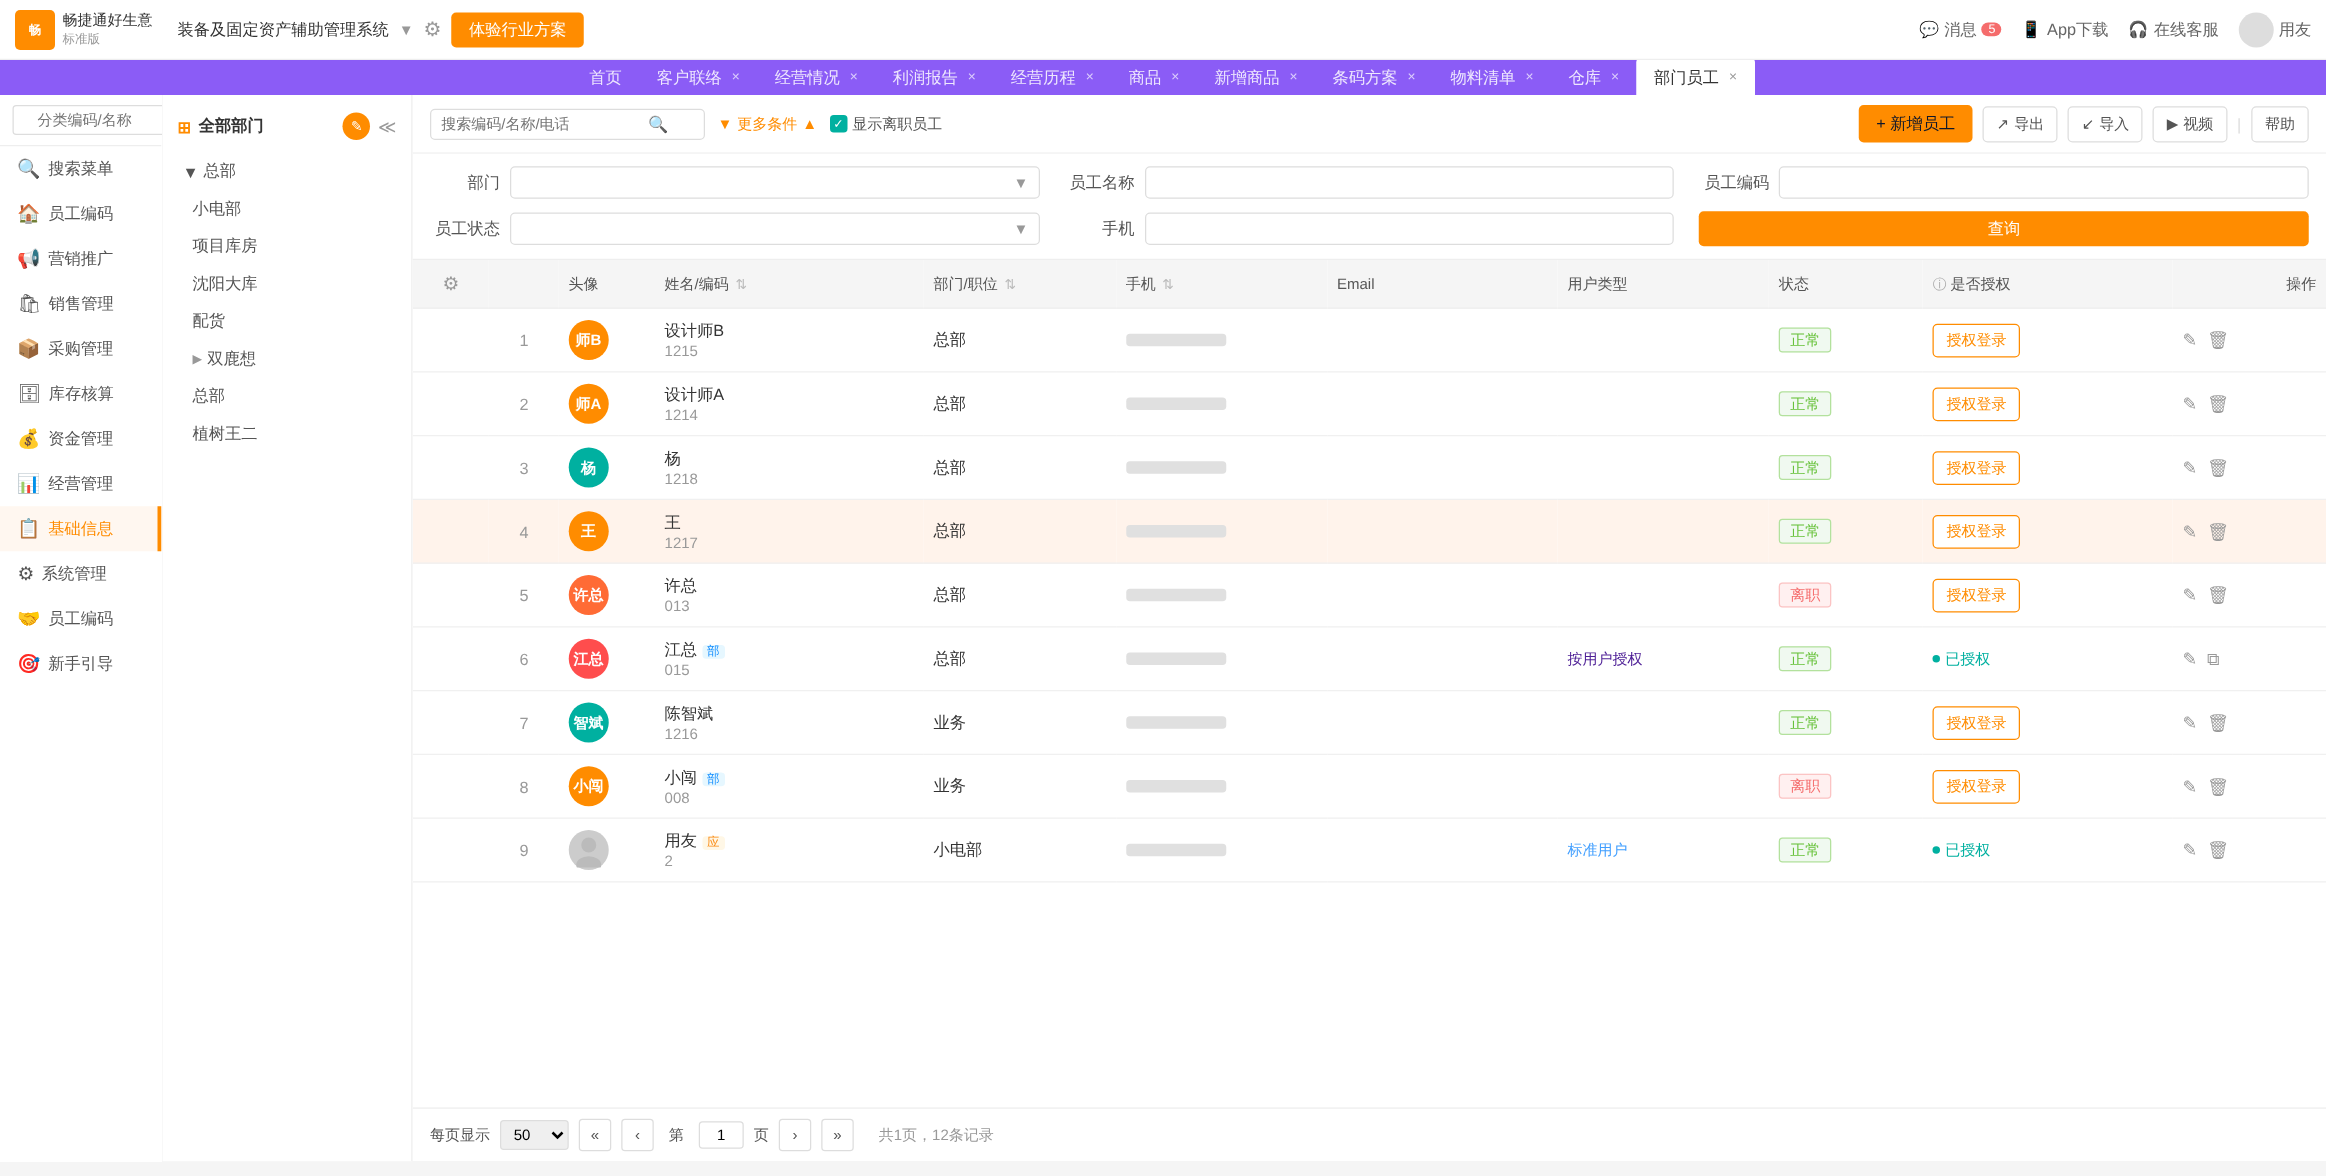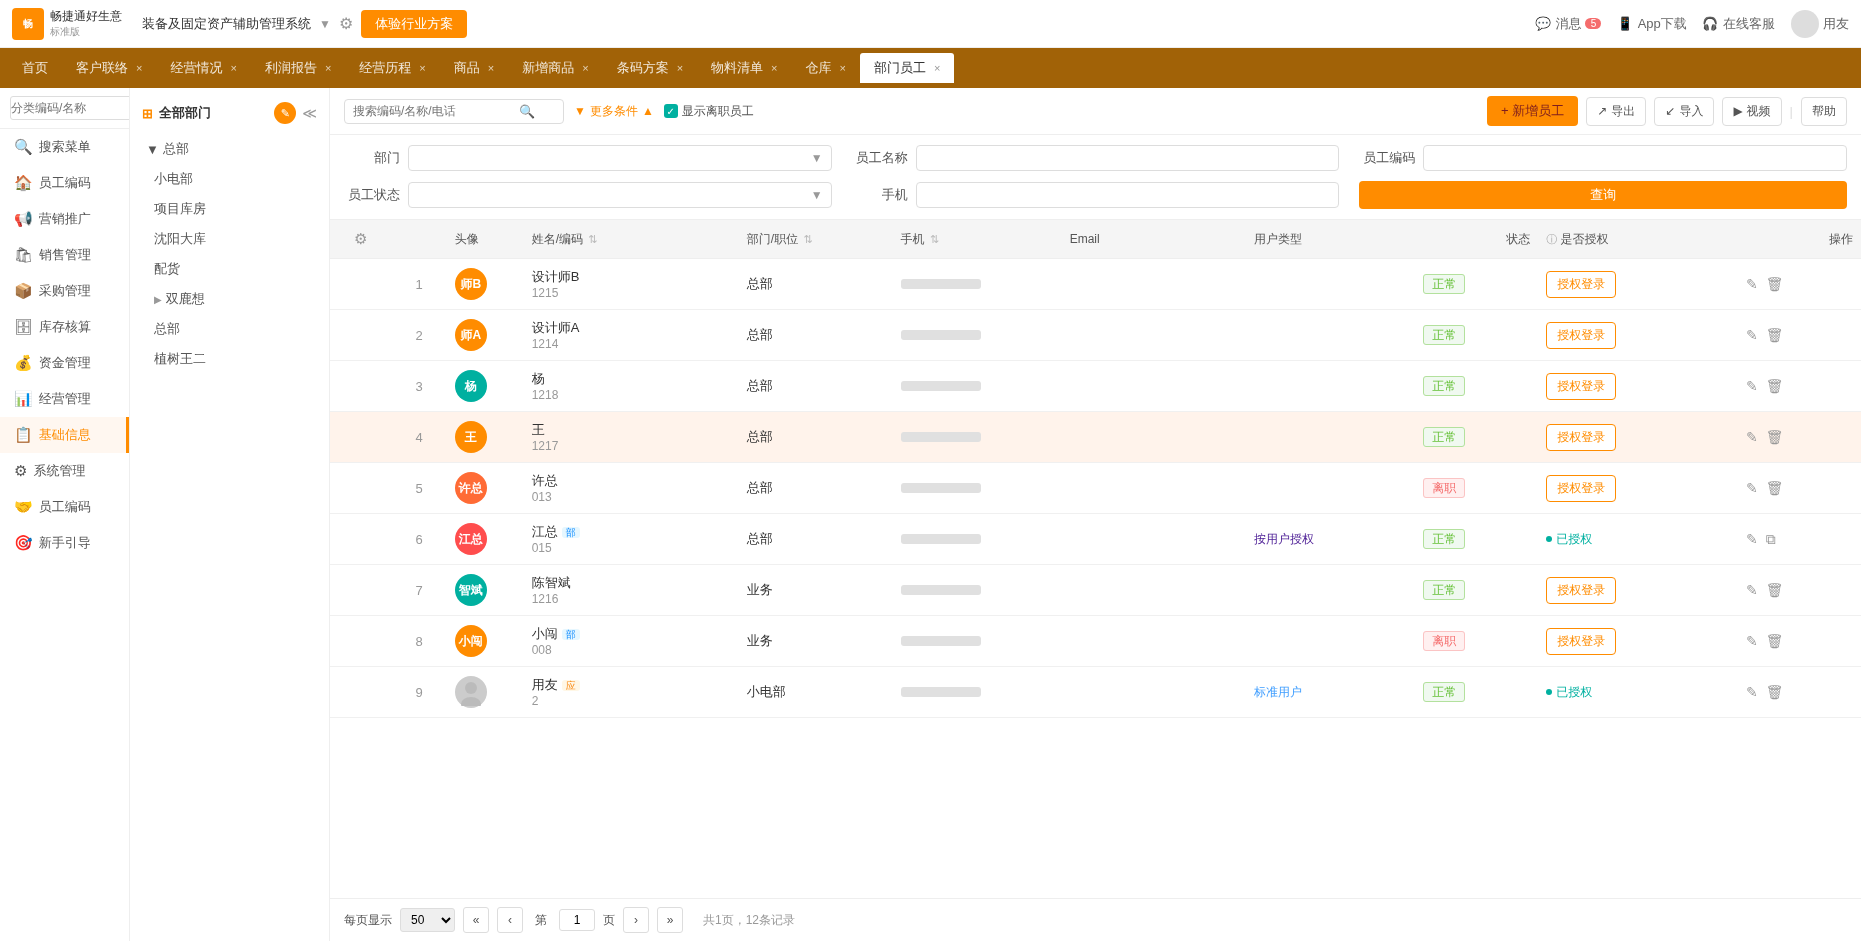--- a/index.html
+++ b/index.html
@@ -17,39 +17,39 @@
     .logo-text { font-size: 12px; color: #333; line-height: 1.3; }
     .system-title { font-size: 13px; color: #333; margin-left: 12px; }
     .top-bar-right { display: flex; align-items: center; gap: 16px; color: #666; font-size: 13px; }
     .top-bar-right .icon-btn { display: flex; align-items: center; gap: 4px; cursor: pointer; color: #666; }
     .badge { background: #f56c6c; color: #fff; border-radius: 10px; padding: 0 4px; font-size: 10px; min-width: 16px; text-align: center; }
     .trial-btn { background: #ff8c00; color: #fff; border: none; border-radius: 4px; padding: 5px 14px; cursor: pointer; font-size: 13px; }
     .avatar-circle { width: 28px; height: 28px; background: #ddd; border-radius: 50%; display: flex; align-items: center; justify-content: center; color: #999; font-size: 11px; }
 
     
     .nav-tabs {
-      display: flex; align-items: center; background: #a16207;
-      height: 40px; padding: 0 8px; overflow-x: auto;
+      display: flex; align-items: center; background: #8b5cf6;
+      height: 28px; padding: 0 8px; overflow-x: auto; justify-content: center;
     }
     .nav-tab {
       display: flex; align-items: center; gap: 4px;
       padding: 6px 14px; color: rgba(255,255,255,0.85); cursor: pointer;
       font-size: 13px; white-space: nowrap; border-radius: 3px 3px 0 0;
     }
     .nav-tab.active { background: #fff; color: #333; border-radius: 3px 3px 0 0; }
     .nav-tab .close-x { color: rgba(255,255,255,0.7); font-size: 11px; margin-left: 4px; }
     .nav-tab.active .close-x { color: #999; }
 
     
     .main-layout { display: flex; height: calc(100vh - 88px); }
 
     
     .sidebar { width: 130px; background: #fff; border-right: 1px solid #eee; flex-shrink: 0; overflow-y: auto; }
     .sidebar-top { padding: 8px 10px; display: flex; align-items: center; gap: 6px; border-bottom: 1px solid #eee; }
-    .sidebar-search-input { flex: 1; border: 1px solid #ddd; border-radius: 3px; padding: 4px 0; font-size: 12px; outline: none; }
+    .sidebar-search-input { flex: 1; border: 1px solid #ddd; border-radius: 3px; padding: 4px 19px; font-size: 12px; outline: none; }
     .sidebar-menu-item {
       padding: 9px 14px; cursor: pointer; color: #555; font-size: 13px;
       display: flex; align-items: center; gap: 6px;
     }
     .sidebar-menu-item.active { color: #ff8c00; background: #fff7f0; border-right: 3px solid #ff8c00; }
     .sidebar-menu-item .menu-icon { font-size: 15px; }
 
     
     .left-panel { width: 200px; background: #fff; border-right: 1px solid #eee; flex-shrink: 0; overflow-y: auto; padding: 8px 0; }
     .left-panel-header { display: flex; align-items: center; justify-content: space-between; padding: 6px 12px; }
@@ -64,21 +64,21 @@
     .content-area { flex: 1; display: flex; flex-direction: column; overflow: hidden; }
 
     
     .toolbar { background: #fff; border-bottom: 1px solid #eee; padding: 8px 14px; display: flex; align-items: center; gap: 10px; flex-wrap: wrap; }
     .search-input-box { display: flex; align-items: center; border: 1px solid #ddd; border-radius: 4px; padding: 4px 8px; gap: 6px; background: #fff; min-width: 220px; }
     .search-input-box input { border: none; outline: none; font-size: 12px; width: 160px; color: #4c1d95; }
     .filter-btn { display: flex; align-items: center; gap: 4px; color: #ff8c00; cursor: pointer; font-size: 12px; }
     .show-departed { display: flex; align-items: center; gap: 4px; color: #555; font-size: 12px; cursor: pointer; }
     .checkbox-teal { width: 14px; height: 14px; background: #00b0a0; border-radius: 3px; display: flex; align-items: center; justify-content: center; color: #fff; font-size: 10px; }
     .toolbar-right { margin-left: auto; display: flex; align-items: center; gap: 8px; }
-    .add-btn { background: #ff8c00; color: #7f1d1d; border: none; border-radius: 4px; padding: 6px 14px; cursor: pointer; font-size: 13px; display: flex; align-items: center; gap: 4px; }
+    .add-btn { background: #ff8c00; color: #0f172a; border: none; border-radius: 4px; padding: 6px 14px; cursor: pointer; font-size: 13px; display: flex; align-items: center; gap: 4px; }
     .action-btn { background: #fff; color: #555; border: 1px solid #ddd; border-radius: 4px; padding: 5px 10px; cursor: pointer; font-size: 12px; display: flex; align-items: center; gap: 4px; }
 
     
     .filter-panel { background: #fff; border-bottom: 1px solid #eee; padding: 10px 14px; display: grid; grid-template-columns: 1fr 1fr 1fr; gap: 10px 20px; }
     .filter-row { display: flex; align-items: center; gap: 8px; }
     .filter-label { color: #555; font-size: 13px; min-width: 56px; text-align: right; }
     .filter-select { flex: 1; border: 1px solid #ddd; border-radius: 4px; padding: 5px 8px; font-size: 12px; outline: none; display: flex; align-items: center; justify-content: space-between; cursor: pointer; background: #fff; position: relative; }
     .filter-input { flex: 1; border: 1px solid #ddd; border-radius: 4px; padding: 5px 8px; font-size: 12px; outline: none; }
     .filter-actions { display: flex; flex-direction: column; gap: 2px; justify-content: center; }
     .query-btn { background: #ff8c00; color: #fff; border: none; border-radius: 4px; padding: 5px 18px; cursor: pointer; font-size: 13px; }
@@ -385,21 +385,21 @@
               姓名/编码 <span class="sort-icon">⇅</span>
             </th>
             <th style="width:100px;">
               部门/职位 <span class="sort-icon">⇅</span>
             </th>
             <th style="width:110px;">
               手机 <span class="sort-icon">⇅</span>
             </th>
             <th style="width:120px;">Email</th>
             <th style="width:110px;">用户类型</th>
-            <th style="width:80px;text-align:right;">状态</th>
+            <th style="width:80px;">状态</th>
             <th style="width:130px;">
               <span style="color:#aaa;font-size:11px;">ⓘ</span> 是否授权
             </th>
             <th style="width:80px;text-align:right;">操作</th>
           </tr>
         </thead>
         <tbody id="table-body">
         <tr>
     <td></td>
     <td style="text-align:center;color:#999;">1</td>

